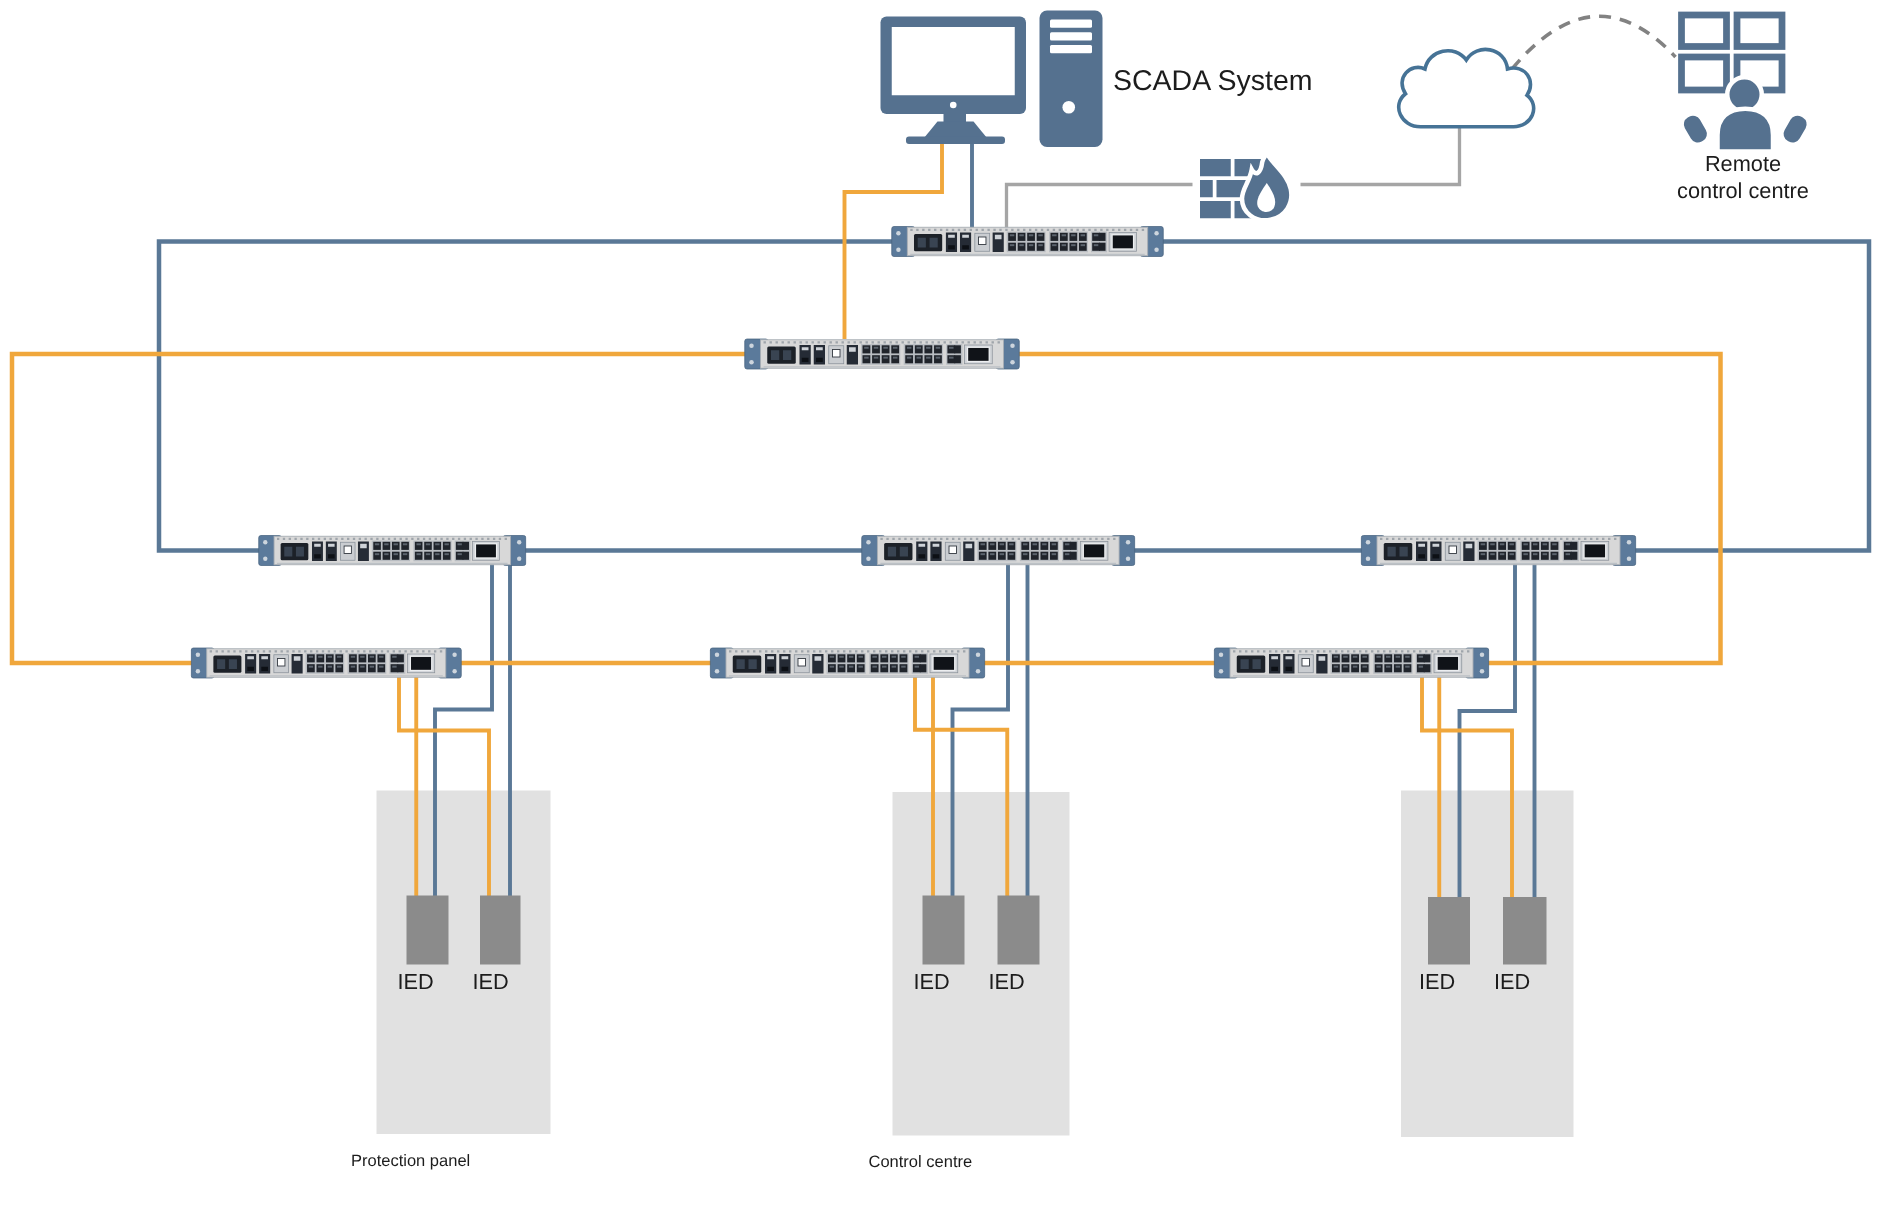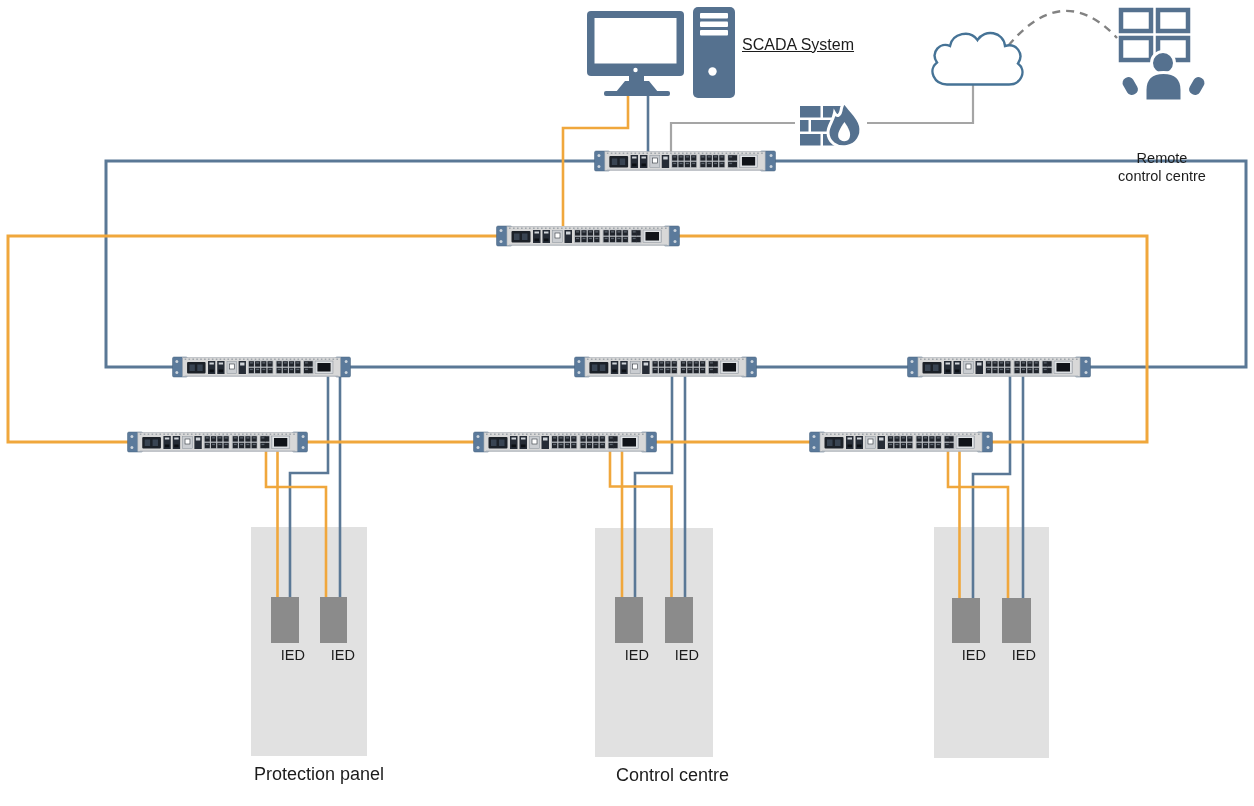--- a/index.html
+++ b/index.html
@@ -1,23 +1,23 @@
 <!DOCTYPE html>
 <html><head>
 <meta charset="utf-8">
 <style>
   html,body{margin:0;padding:0;background:#ffffff;}
   .stage{position:relative;width:1254px;height:806px;background:#ffffff;overflow:hidden;
          font-family:"Liberation Sans","DejaVu Sans",sans-serif;}
   .stage svg.diagram{position:absolute;left:0;top:0;}
   .lbl{position:absolute;color:#1c1c1c;font-size:15px;line-height:19px;}
-  .lbl-scada{left:742px;top:35px;font-size:16px;white-space:nowrap;text-decoration:underline;}
-  .lbl-remote{left:1097px;top:101px;width:130px;text-align:center;font-size:14.5px;line-height:18px;margin-top:48px;}
-  .lbl-ied{position:absolute;width:40px;top:646px;text-align:right;font-size:14.5px;}
-  .lbl-panel{position:absolute;top:764px;text-align:right;font-size:18px;line-height:20px;}
+  .lbl-scada{left:742px;top:45px;font-size:19px;white-space:nowrap;}
+  .lbl-remote{left:1097px;top:101px;width:130px;text-align:center;font-size:14.5px;line-height:18px;}
+  .lbl-ied{position:absolute;width:40px;top:646px;text-align:left;font-size:14.5px;}
+  .lbl-panel{position:absolute;top:764px;text-align:left;font-size:11px;line-height:20px;}
   .p1{left:234px;width:150px;}
   .p2{left:579px;width:150px;top:765px;}
   .p3{left:926px;width:130px;top:763px;}
   .i1{left:265px;} .i2{left:315px;} .i3{left:609px;} .i4{left:659px;} .i5{left:946px;} .i6{left:996px;}
 </style>
 </head>
 <body>
 
 <div class="stage">
 <svg class="diagram" width="1254" height="806" viewBox="0 0 1254 806">

